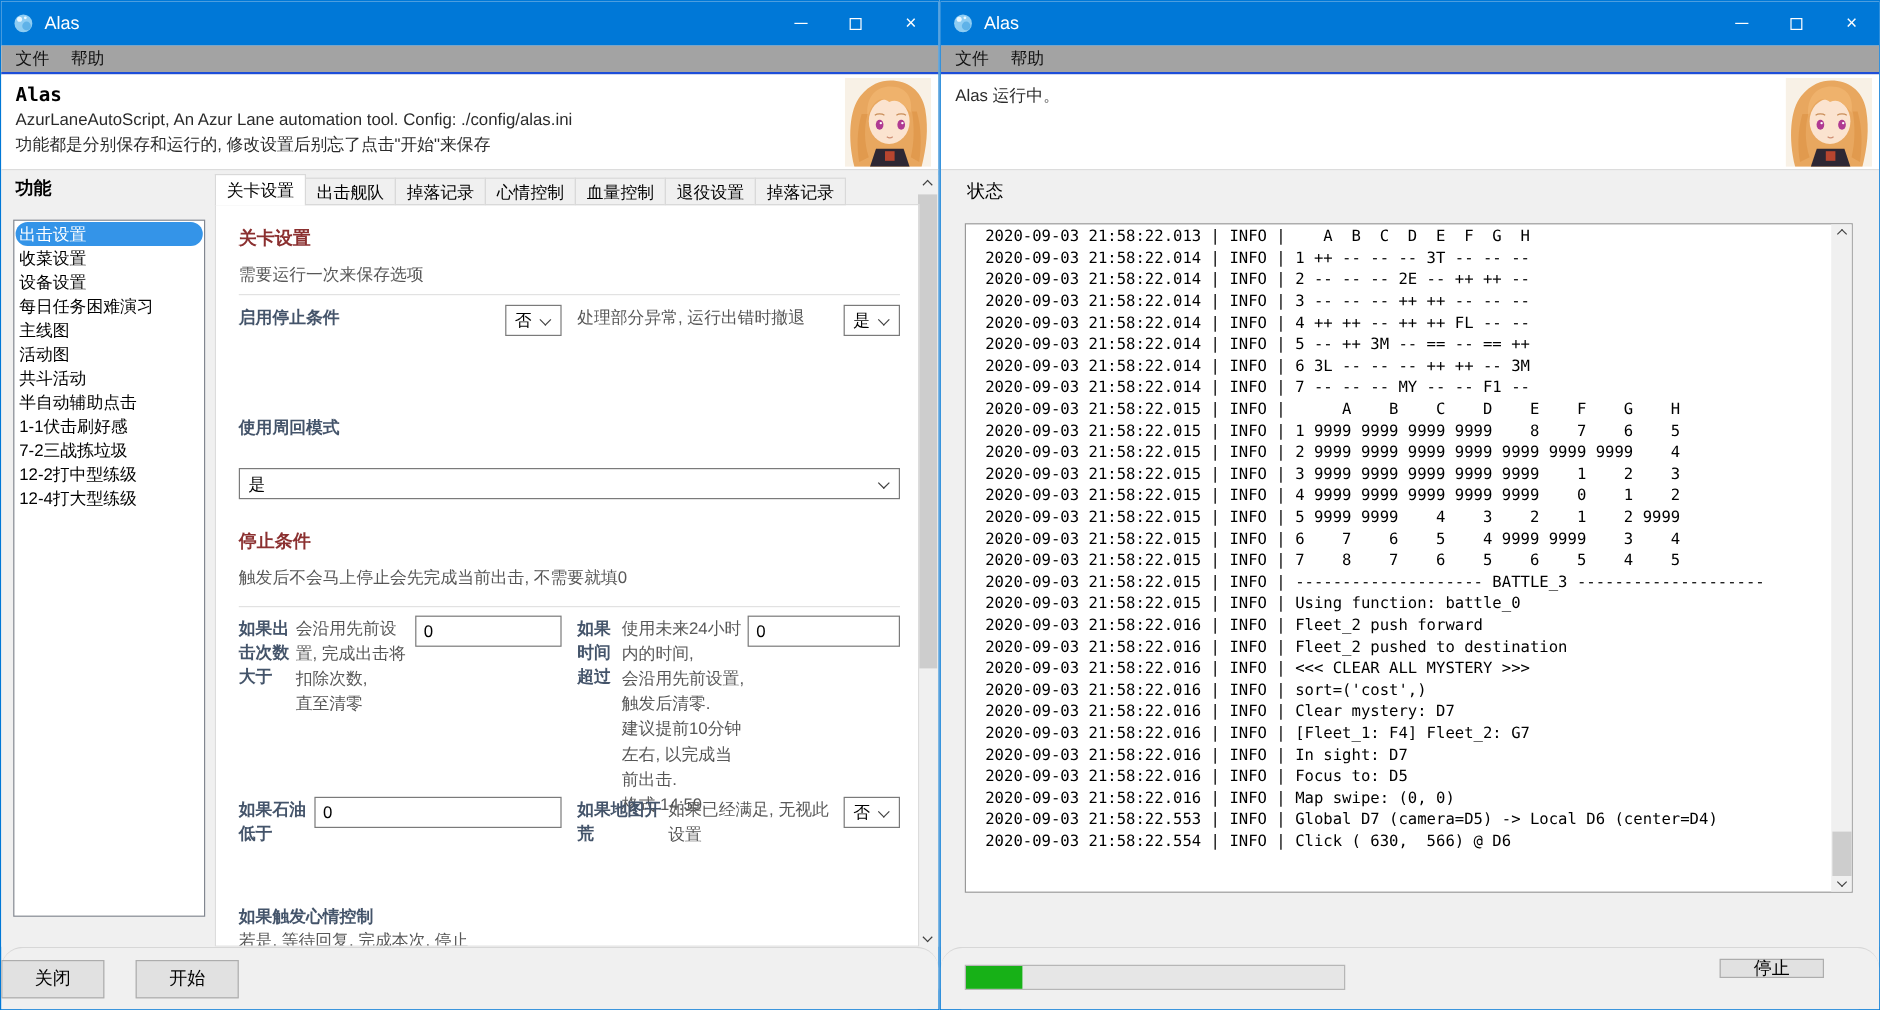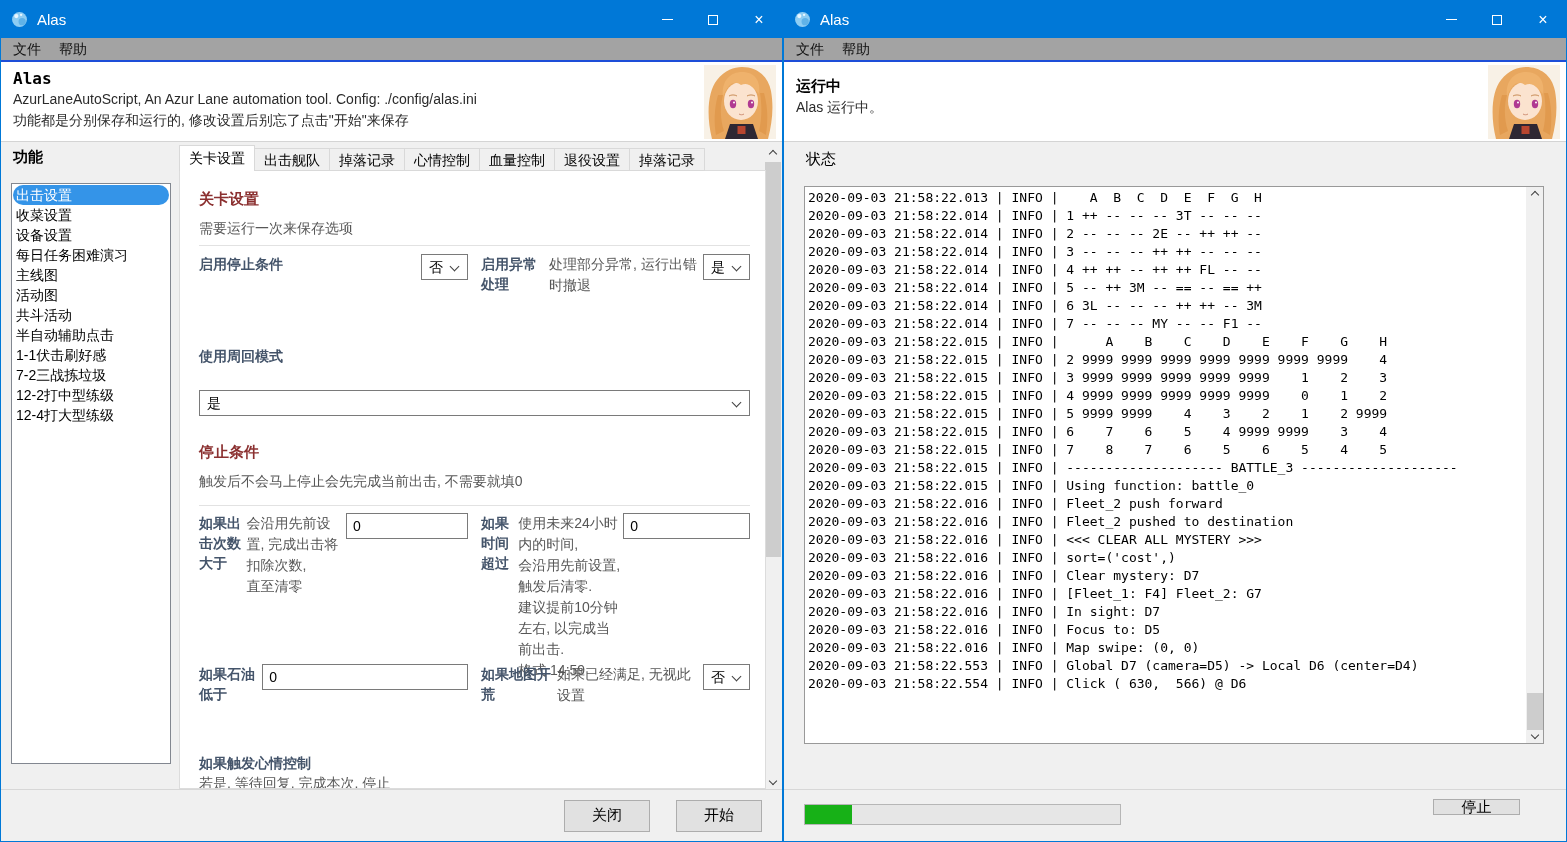--- a/index.html
+++ b/index.html
@@ -71,27 +71,27 @@
   .chev.up { transform:rotate(-135deg); }
 
   
   .vscroll { position:absolute; left:763px; top:4px; width:18px; height:643px; background:#f0f0f0; }
   .sb-btn { height:16px; display:flex; align-items:center; justify-content:center; }
   .sb-btn .chev { width:6px; height:6px; }
   .sb-btn.bottom { position:absolute; bottom:0; left:0; right:0; }
   .sb-thumb { position:absolute; left:1px; width:16px; background:#cdcdcd; }
 
   
-  .bottombar { height:52px; border-top:1px solid #d7d7d7; background:#f0f0f0; display:flex; align-items:center; justify-content:flex-end; gap:26px; padding-right:20px; position:relative; }
+  .bottombar { height:52px; border-top:1px solid #d7d7d7; background:#f0f0f0; display:flex; align-items:center; justify-content:flex-start; gap:26px; padding-right:20px; position:relative;border-radius:18px; }
   .btn { width:86px; height:32px; background:#e1e1e1; border:1px solid #adadad; font-size:15px; display:flex; align-items:center; justify-content:center; color:#000; }
 
   
   .status-label { position:absolute; left:22px; top:8px; font-size:15px; color:#000; }
   .logbox { position:absolute; left:20px; top:44px; width:740px; height:558px; background:#fff; border:1px solid #999; display:flex; }
-  .logtext { flex:1; overflow:hidden; padding:2px 0 0 3px; }
+  .logtext { flex:1; overflow:hidden; padding:2px 0 0 16px; }
   .log-line { font-family:"DejaVu Sans Mono",monospace; font-size:13px; line-height:18px; white-space:pre; color:#000; }
   .log-scroll { width:17px; background:#f0f0f0; position:relative; flex:none; }
   .log-scroll .sb-thumb { top:506px; height:37px; }
   .progress-track { position:absolute; left:20px; top:14px; width:317px; height:21px; border:1px solid #b6b6b6; background:#e6e6e6; }
   .progress-fill { height:100%; background:#17b117; }
   .stop-btn { position:absolute; right:46px; top:9px; width:87px; height:16px; }
 </style>
 </head>
 <body>
 
@@ -185,21 +185,20 @@
       <div class="grid row1">
         <div class="cell">
           <div class="f-label">启用停止条件</div>
           <div class="spacer"></div>
           <div class="selectbox">
             <span>否</span>
             <span class="chev"></span>
           </div>
         </div>
         <div class="cell">
-          <div class="f-label">启用异常处理</div>
           <div class="f-desc">处理部分异常, 运行出错时撤退</div>
           <div class="spacer"></div>
           <div class="selectbox">
             <span>是</span>
             <span class="chev"></span>
           </div>
         </div>
       </div>
 
       <div class="f-single">
@@ -296,21 +295,20 @@
     </div>
   </div>
 
   <div class="menubar">
     <div>
       
     <span class="menu-item">文件</span><span class="menu-item">帮助</span></div>
   </div>
 
   <div class="app-header">
-    <div class="hdr-title-cn">运行中</div>
     <div class="app-line">Alas 运行中。</div>
     <svg class="avatar" viewBox="0 0 72 74">
       <rect width="72" height="74" fill="#f8f1e6"></rect>
       <path d="M8,74 C2,50 4,26 13,15 C21,5 30,2 38,2 C52,2 64,10 67,26 C70,43 68,58 64,74 Z" fill="#e8a75f"></path>
       <ellipse cx="37" cy="36" rx="17" ry="19" fill="#fbe3cf"></ellipse>
       <path d="M19,32 C17,15 27,7 38,7 C51,7 57,16 55,29 C48,21 44,17 37,20 C29,14 23,21 19,32 Z" fill="#efb26c"></path>
       <path d="M14,30 C10,44 10,58 12,70 L20,66 C16,54 16,40 19,30 Z" fill="#e19a4e"></path>
       <path d="M60,28 C64,42 64,56 62,70 L55,66 C58,54 58,40 56,28 Z" fill="#e19a4e"></path>
       <ellipse cx="29" cy="39" rx="3.2" ry="4.2" fill="#b03a92"></ellipse>
       <ellipse cx="47" cy="39" rx="3.2" ry="4.2" fill="#b03a92"></ellipse>
@@ -332,20 +330,21 @@
 
       <div class="log-line">2020-09-03 21:58:22.013 | INFO |    A  B  C  D  E  F  G  H</div>
           <div class="log-line">2020-09-03 21:58:22.014 | INFO | 1 ++ -- -- -- 3T -- -- --</div>
           <div class="log-line">2020-09-03 21:58:22.014 | INFO | 2 -- -- -- 2E -- ++ ++ --</div>
           <div class="log-line">2020-09-03 21:58:22.014 | INFO | 3 -- -- -- ++ ++ -- -- --</div>
           <div class="log-line">2020-09-03 21:58:22.014 | INFO | 4 ++ ++ -- ++ ++ FL -- --</div>
           <div class="log-line">2020-09-03 21:58:22.014 | INFO | 5 -- ++ 3M -- == -- == ++</div>
           <div class="log-line">2020-09-03 21:58:22.014 | INFO | 6 3L -- -- -- ++ ++ -- 3M</div>
           <div class="log-line">2020-09-03 21:58:22.014 | INFO | 7 -- -- -- MY -- -- F1 --</div>
           <div class="log-line">2020-09-03 21:58:22.015 | INFO |      A    B    C    D    E    F    G    H</div>
+          <div class="log-line">2020-09-03 21:58:22.015 | INFO | 1 9999 9999 9999 9999    8    7    6    5</div>
           <div class="log-line">2020-09-03 21:58:22.015 | INFO | 2 9999 9999 9999 9999 9999 9999 9999    4</div>
           <div class="log-line">2020-09-03 21:58:22.015 | INFO | 3 9999 9999 9999 9999 9999    1    2    3</div>
           <div class="log-line">2020-09-03 21:58:22.015 | INFO | 4 9999 9999 9999 9999 9999    0    1    2</div>
           <div class="log-line">2020-09-03 21:58:22.015 | INFO | 5 9999 9999    4    3    2    1    2 9999</div>
           <div class="log-line">2020-09-03 21:58:22.015 | INFO | 6    7    6    5    4 9999 9999    3    4</div>
           <div class="log-line">2020-09-03 21:58:22.015 | INFO | 7    8    7    6    5    6    5    4    5</div>
           <div class="log-line">2020-09-03 21:58:22.015 | INFO | -------------------- BATTLE_3 --------------------</div>
           <div class="log-line">2020-09-03 21:58:22.015 | INFO | Using function: battle_0</div>
           <div class="log-line">2020-09-03 21:58:22.016 | INFO | Fleet_2 push forward</div>
           <div class="log-line">2020-09-03 21:58:22.016 | INFO | Fleet_2 pushed to destination</div>

